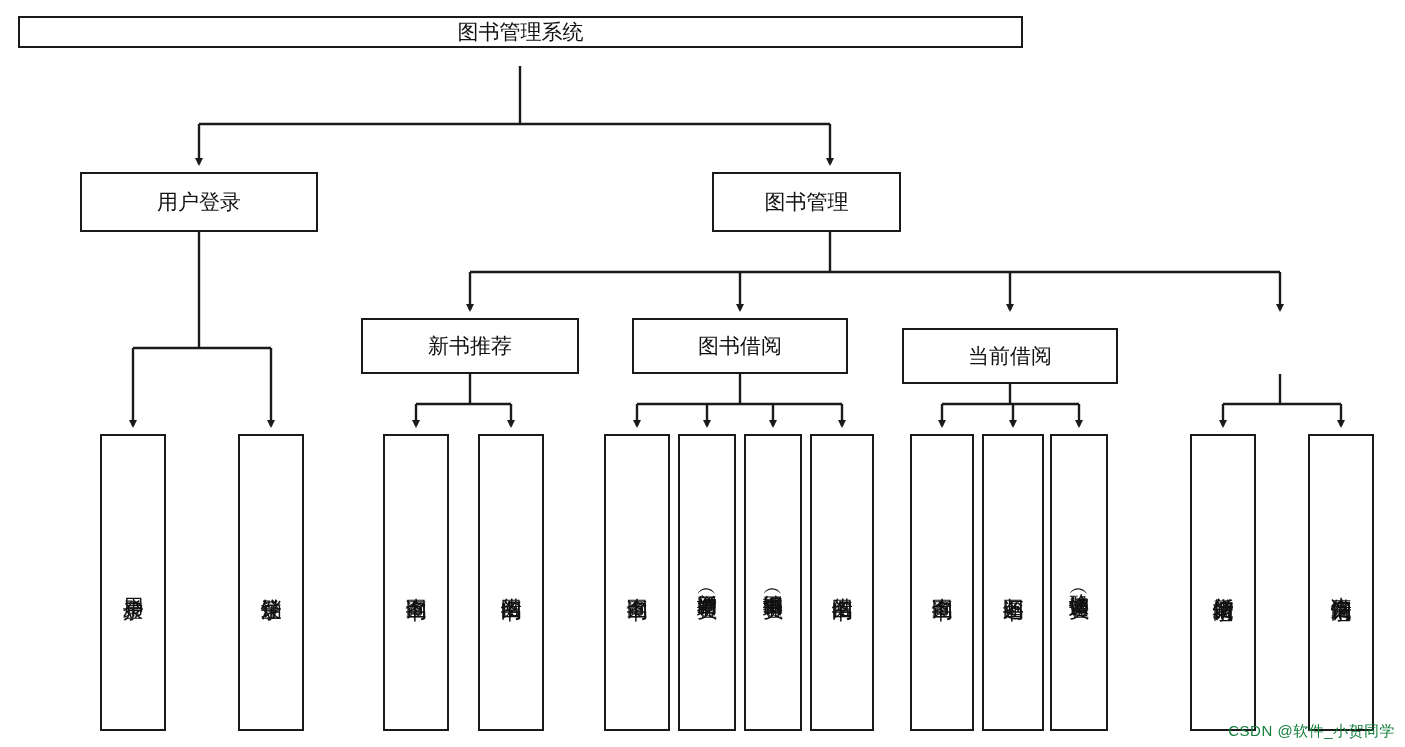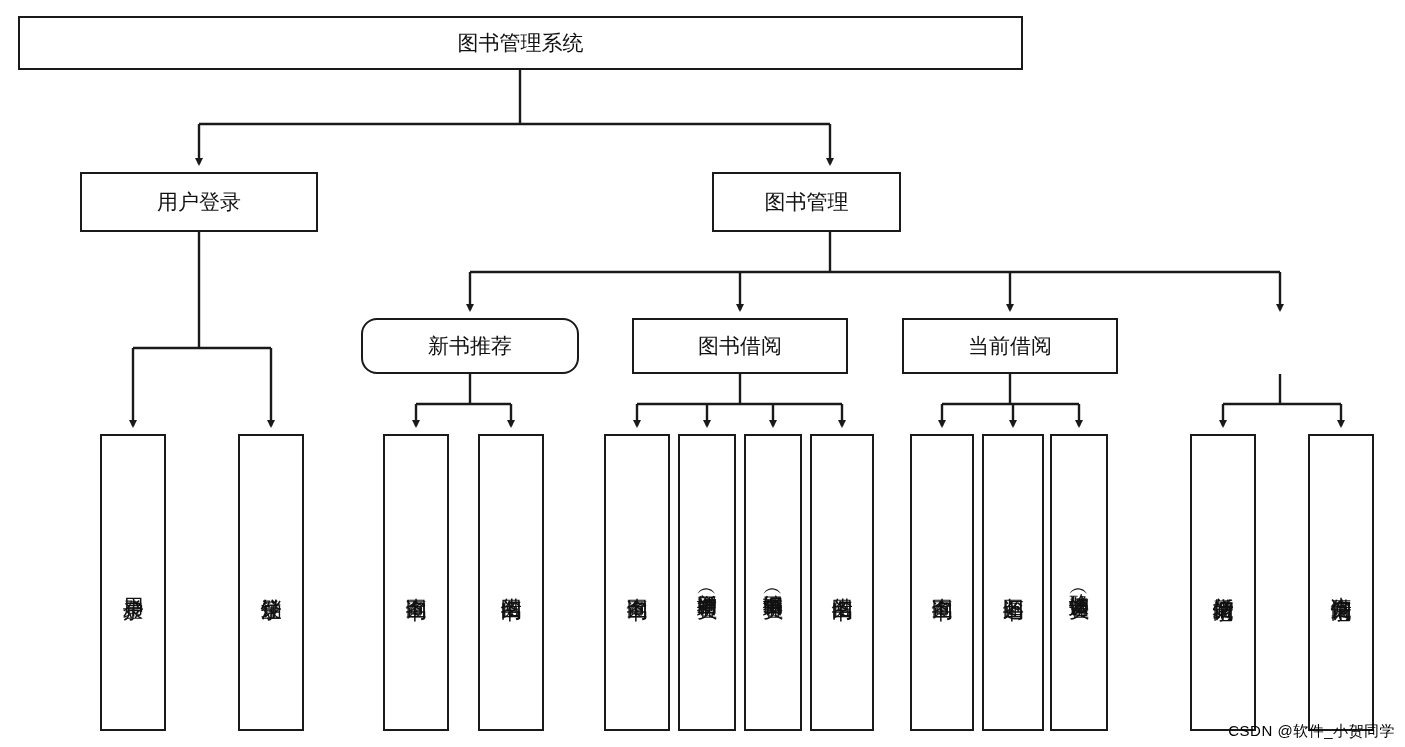--- a/index.html
+++ b/index.html
@@ -48,21 +48,21 @@
     padding: 10px 0;
   }
   .node.vert.tight {
     font-size: 20px;
   }
   .watermark {
     position: absolute;
     right: 10px;
     bottom: 6px;
     font-size: 15px;
-    color: #000000;
+    color: #15803d;
     letter-spacing: 0.5px;
   }
 </style>
 </head>
 <body>
 
 <div id="canvas">
 
   <svg class="lines" viewBox="0 0 1405 747">
     <defs>
@@ -107,38 +107,38 @@
       <path d="M1013,404 L1013,426" marker-end="url(#arrow)"></path>
       <path d="M1079,404 L1079,426" marker-end="url(#arrow)"></path>
 
       <path d="M1280,374 L1280,404"></path>
       <path d="M1223,404 L1341,404"></path>
       <path d="M1223,404 L1223,426" marker-end="url(#arrow)"></path>
       <path d="M1341,404 L1341,426" marker-end="url(#arrow)"></path>
     </g>
   </svg>
 
-  <div class="node horiz" style="left:18px; top:16px; width:1005px; height:54px;">
+  <div class="node horiz" style="left:18px; top:16px; width:1005px; height:32px;">
     <span>图书管理系统</span>
   </div>
 
   <div class="node horiz" style="left:80px; top:172px; width:238px; height:60px;">
     <span>用户登录</span>
   </div>
   <div class="node horiz" style="left:712px; top:172px; width:189px; height:60px;">
     <span>图书管理</span>
   </div>
 
-  <div class="node horiz" style="left:361px; top:318px; width:218px; height:56px;border-radius:16px;">
+  <div class="node horiz" style="left:361px; top:318px; width:218px; height:56px;">
     <span>新书推荐</span>
   </div>
   <div class="node horiz" style="left:632px; top:318px; width:216px; height:56px;">
     <span>图书借阅</span>
   </div>
-  <div class="node horiz" style="left:902px; top:318px; width:216px; height:56px;">
+  <div class="node horiz" style="left:902px; top:328px; width:216px; height:56px;">
     <span>当前借阅</span>
   </div>
 
   <div class="node vert" style="left:100px; top:434px; width:66px; height:297px;">
     <span>用户登录</span>
   </div>
   <div class="node vert" style="left:238px; top:434px; width:66px; height:297px;">
     <span>注销登录</span>
   </div>
   <div class="node vert" style="left:383px; top:434px; width:66px; height:297px;">

